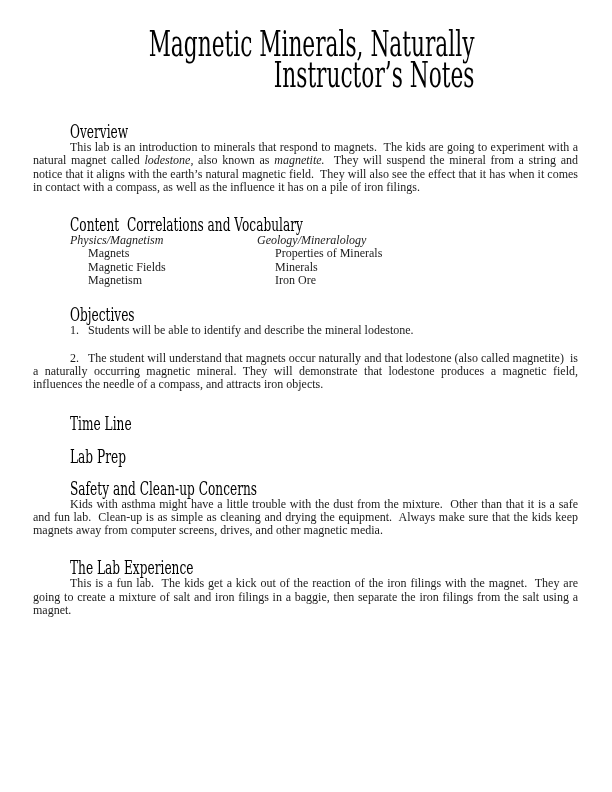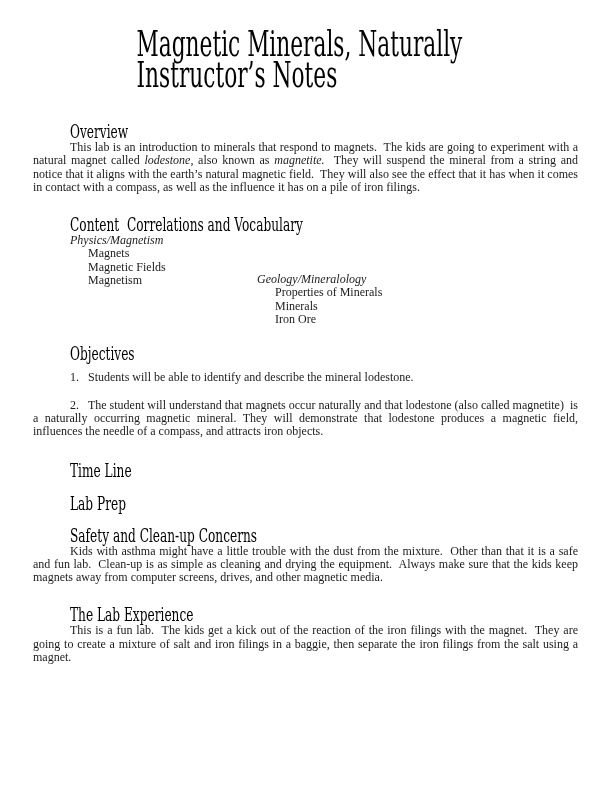--- a/index.html
+++ b/index.html
@@ -15,21 +15,21 @@
     box-sizing: border-box;
     padding: 29px 34px 0 33px;
     color: #1b1b1b;
     font-family: "Liberation Serif", serif;
     font-size: 12px;
     line-height: 13.3px;
     overflow: hidden;
   }
 
   
-  .title { text-align: left; color: #000; }
+  .title { text-align: right; color: #000; }
   .title-line {
     font-family: "DejaVu Serif", serif;
     font-size: 35px;
     line-height: 31px;
     white-space: nowrap;
     transform: scaleX(0.62);
     transform-origin: 50% 50%;
   }
 
   
@@ -50,33 +50,33 @@
   .mt-timeline { margin-top: 21px; }
   .mt-labprep  { margin-top: 13px; }
   .mt-safety   { margin-top: 12px; }
   .mt-labexp   { margin-top: 20px; }
 
   p { margin: 0; }
   .body-par {
     text-align: justify;
     text-indent: 37px;
   }
-  .plain-line { margin: 8px; }
+  .plain-line { margin: 0; }
   .indent-line { margin-left: 37px; }
   .mt-blank { margin-top: 14px; }
 
   i, .it { font-style: italic; }
 
   
   .vocab {
     display: flex;
     margin-left: 37px;
   }
   .vocab-col1 { width: 187px; }
-  .vocab-col2 { flex: 1; margin-top: 39px; }
+  .vocab-col2 { flex: 1; }
   .vocab-label { font-style: italic; }
   .vocab-item { margin-left: 18px; }
 </style>
 </head>
 <body>
 
 <div class="page">
 
   <header class="title">
     <div class="title-line">Magnetic Minerals, Naturally</div>

